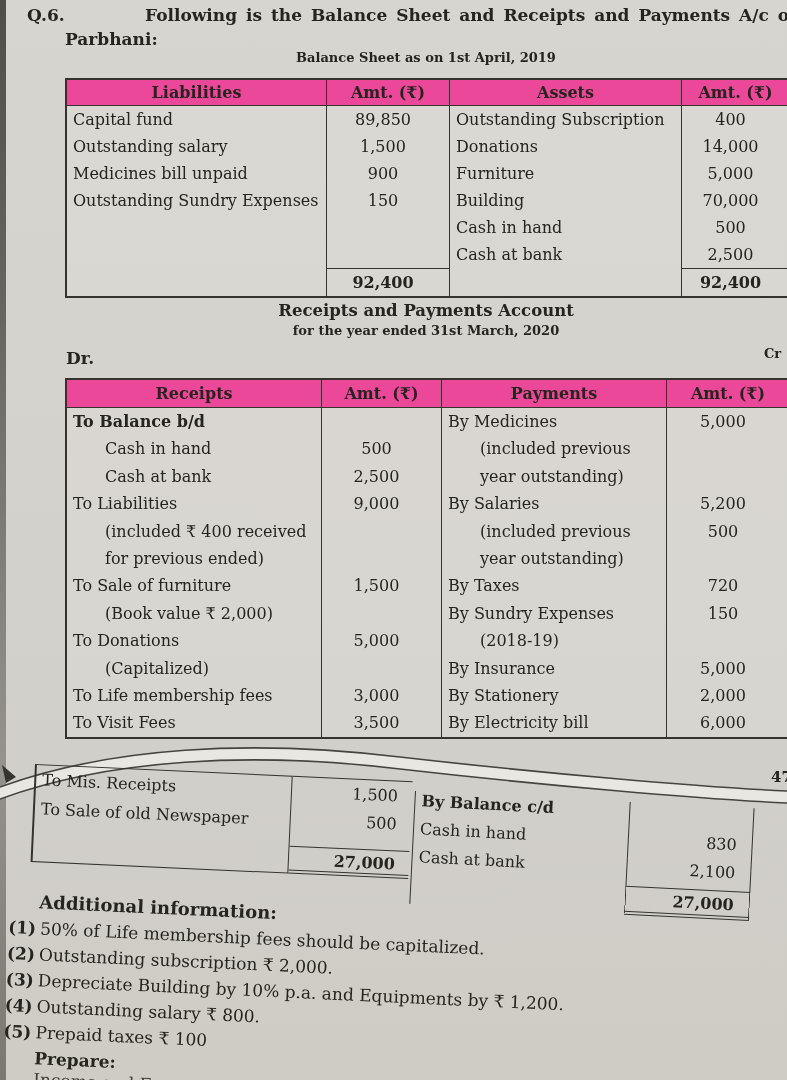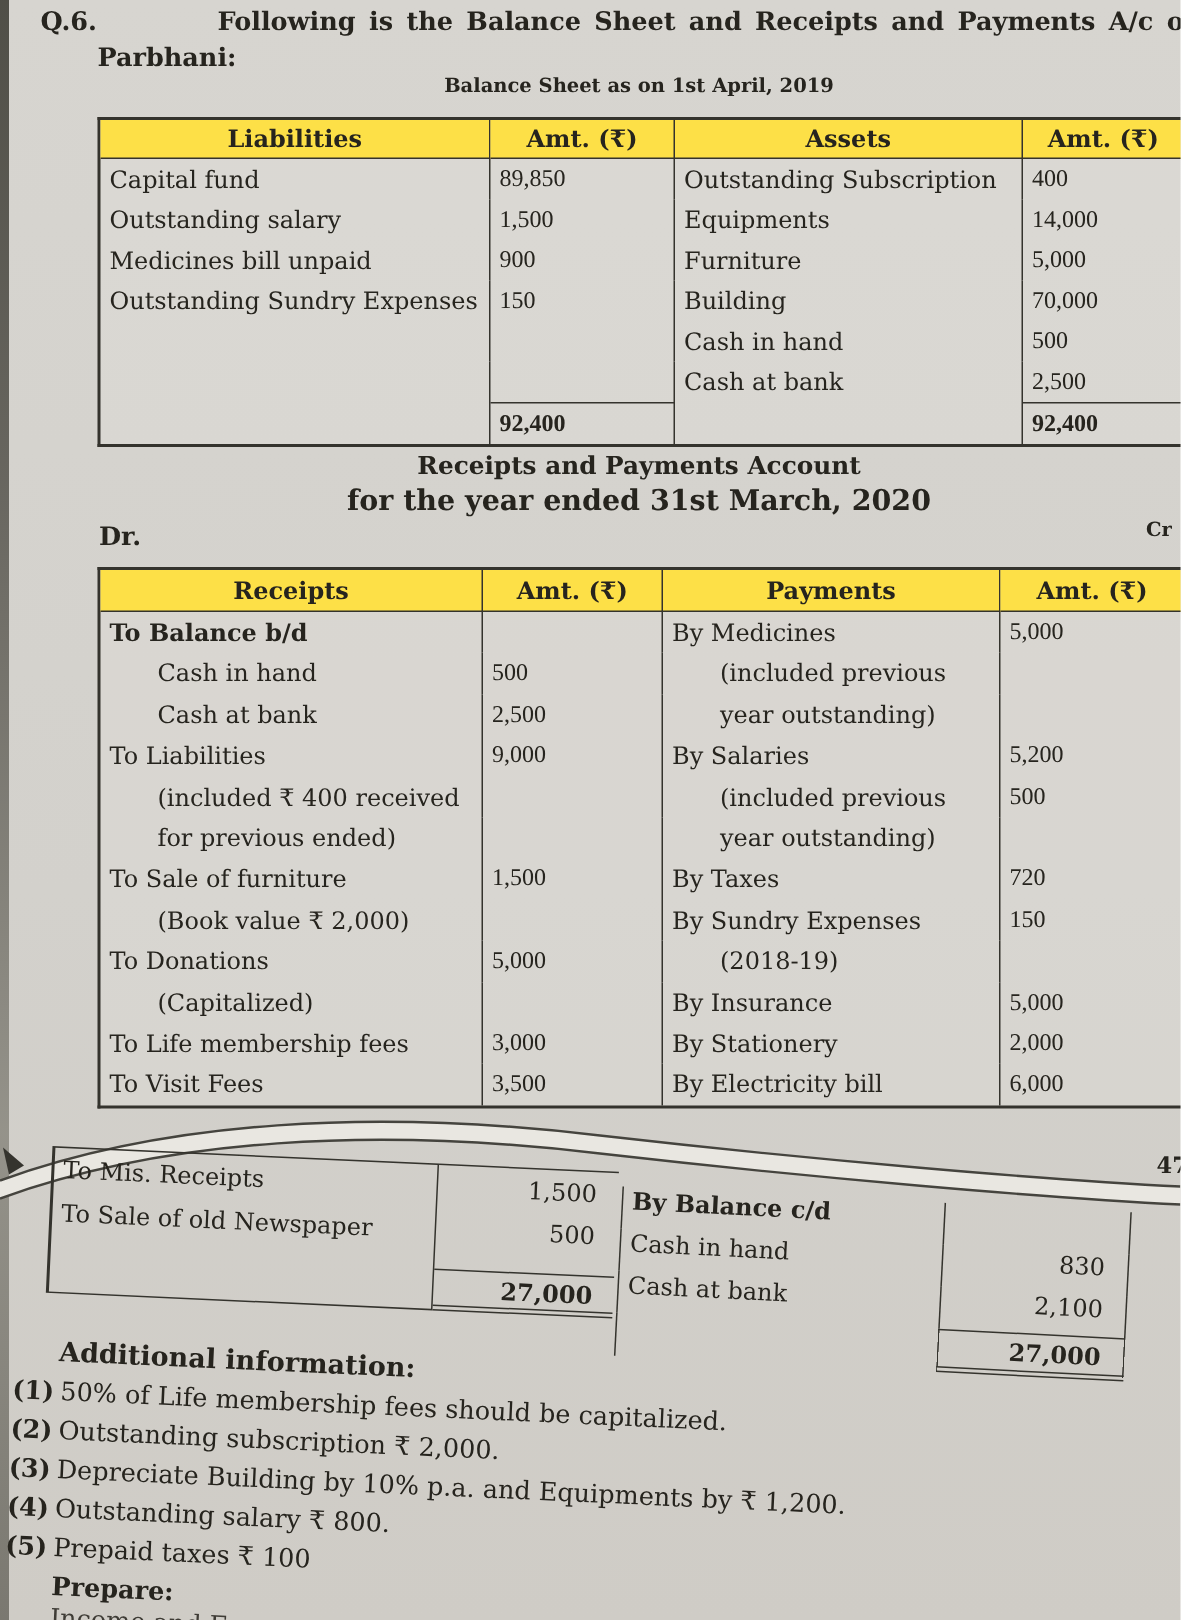--- a/index.html
+++ b/index.html
@@ -14,32 +14,32 @@
   .edge-strip{left:0;top:0;width:6px;height:1080px;background:linear-gradient(180deg,#38372f 0%,#55534c 30%,#8a887f 70%,#6b6961 100%);opacity:.85;}
   
   .q-num{left:27px;top:5px;font-weight:bold;font-size:17px;}
   .q-line1{left:145px;top:5px;width:660px;font-weight:bold;font-size:17px;white-space:nowrap;word-spacing:3px;}
   .q-line2{left:65px;top:29px;font-weight:bold;font-size:17px;}
   .bs-title{left:65px;top:50px;width:722px;text-align:center;font-weight:bold;font-size:13px;}
   
   .t{position:absolute;display:grid;border-left:2px solid #34332d;border-top:2px solid #34332d;border-bottom:2.5px solid #34332d;background:rgba(226,224,218,.35);}
   .c{border-right:1.5px solid #34332d;padding:0 6px;font-size:16px;white-space:nowrap;overflow:hidden;}
   .c.last{border-right:none;}
-  .hd{background:#fde047;font-weight:bold;text-align:center;border-bottom:1.5px solid #34332d;}
-  .amt{text-align:left;padding-right:16px;font-family:Liberation Serif, serif;}
+  .hd{background:#ec4899;font-weight:bold;text-align:center;border-bottom:1.5px solid #34332d;}
+  .amt{text-align:center;padding-right:16px;}
   .in{padding-left:38px;}
   .b{font-weight:bold;}
   .tl{border-top:1.5px solid #34332d;}
   
   .bs{left:65px;top:78px;width:722px;grid-template-columns:260px 123px 232px 107px;grid-template-rows:26px repeat(6,27px) 28px;}
   .bs .c{line-height:27px;}
   .bs .hd{line-height:25px;}
   
   .rp-title1{left:65px;top:301px;width:722px;text-align:center;font-weight:bold;font-size:16.5px;}
-  .rp-title2{left:65px;top:323px;width:722px;text-align:center;font-weight:bold;font-size:19px;}
+  .rp-title2{left:65px;top:323px;width:722px;text-align:center;font-weight:bold;font-size:13px;}
   .dr{left:66px;top:348px;font-weight:bold;font-size:17px;}
   .cr{left:764px;top:346px;font-weight:bold;font-size:13px;}
   .rp{left:65px;top:378px;width:722px;grid-template-columns:255px 120px 225px 122px;grid-template-rows:28px repeat(12,27.4px);}
   .rp .c{line-height:27.4px;}
   .rp .hd{line-height:27px;}
   
   .curl{left:0;top:735px;width:787px;height:80px;}
   .pgnum{left:771px;top:768px;font-size:15px;font-weight:bold;white-space:nowrap;}
   .cont{position:absolute;display:grid;transform-origin:left top;}
   .cl{left:35px;top:764px;width:378px;grid-template-columns:258px 120px;grid-template-rows:29px 29px 12px 28px;transform:rotate(2.6deg);}
@@ -76,21 +76,21 @@
   <div class="c hd">Assets</div>
   <div class="c hd last">Amt. (₹)</div>
 
   <div class="c">Capital fund</div>
   <div class="c amt">89,850</div>
   <div class="c">Outstanding Subscription</div>
   <div class="c amt last">400</div>
 
   <div class="c">Outstanding salary</div>
   <div class="c amt">1,500</div>
-  <div class="c">Equipments</div>
+  <div class="c">Donations</div>
   <div class="c amt last">14,000</div>
 
   <div class="c">Medicines bill unpaid</div>
   <div class="c amt">900</div>
   <div class="c">Furniture</div>
   <div class="c amt last">5,000</div>
 
   <div class="c">Outstanding Sundry Expenses</div>
   <div class="c amt">150</div>
   <div class="c">Building</div>

